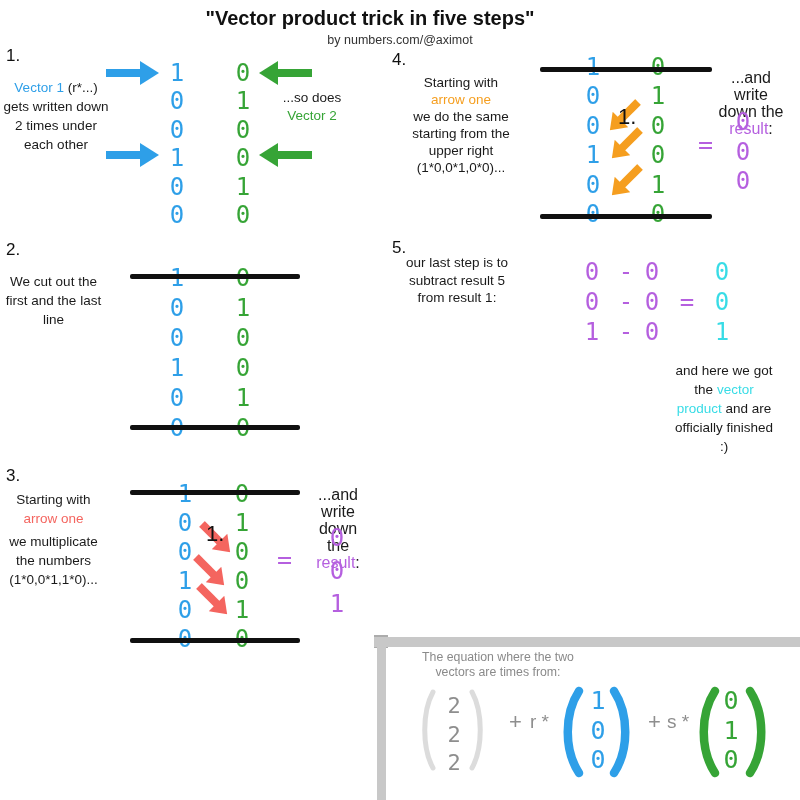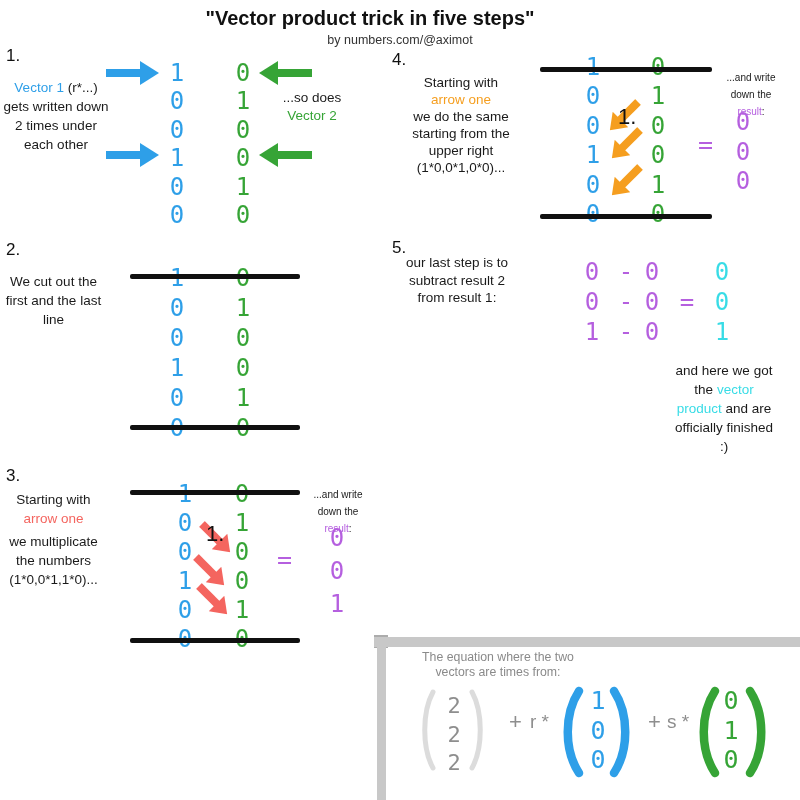--- a/index.html
+++ b/index.html
@@ -11,21 +11,21 @@
   .title {
     position:absolute; top:7px; left:0; width:740px; text-align:center;
     font-size:20px; font-weight:bold; color:#111;
   }
   .byline {
     position:absolute; top:33px; left:0; width:800px; text-align:center;
     font-size:12.5px; color:#333;
   }
   .steplabel { position:absolute; font-size:17px; color:#111; }
   .capt { position:absolute; text-align:center; font-size:13.5px; line-height:19px; color:var(--text); }
-  .note { position:absolute; text-align:center; font-size:10px; line-height:17px; color:var(--text); }
+  .note { position:absolute; text-align:center; font-size:16px; line-height:17px; color:var(--text); }
   .numcol {
     position:absolute; display:flex; flex-direction:column; width:30px; z-index:1;
     font-family:"DejaVu Sans Mono", monospace; font-size:24px;
   }
   .numcol span { display:block; text-align:center; }
   .s1col span { height:28.4px; line-height:28.4px; }
   .s2col span { height:30px;   line-height:30px; }
   .s3col span { height:29px;   line-height:29px; }
   .s4col span { height:29.4px; line-height:29.4px; }
   .s5col span { height:30px;   line-height:30px; }
@@ -271,21 +271,21 @@
   <div class="note" style="left:718px;top:69px;width:66px">
     <div>...and write</div>
     <div>down the</div>
     <div><span class="purple">result</span><span>:</span></div>
   </div>
 
   <div class="steplabel" style="left:392px;top:238px">5.</div>
 
   <div class="capt" style="left:396px;top:254px;width:122px;line-height:17.5px">
     <div>our last step is to</div>
-    <div>subtract result 2</div>
+    <div>subtract result 5</div>
     <div>from result 1:</div>
   </div>
 
   <div class="numcol s5col purple" style="left:577px;top:257px">
     <span>0</span>
     <span>0</span>
     <span>1</span>
   </div>
   <div class="numcol s5col purple" style="left:611px;top:257px">
     <span>-</span>

